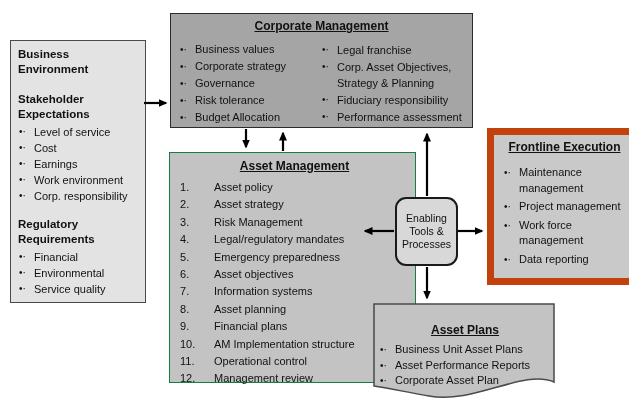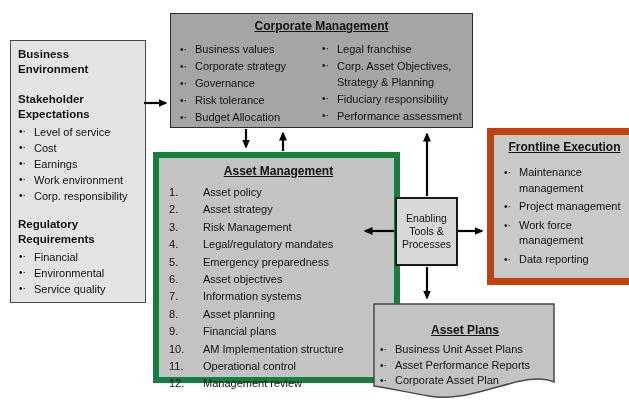--- a/index.html
+++ b/index.html
@@ -38,30 +38,30 @@
   
   .box-cm {
     left:170px; top:13px; width:303px; height:115px;
     background:var(--cm-fill); border:1px solid #2b2b2b;
     padding:5px 8px 16px 8px;
   }
   .box-title {
     font-weight:bold; font-size:12px; text-align:center;
     text-decoration:underline; line-height:15px; margin:0 0 5px 0;
   }
-  .cm-cols { display:flex; }
+  .cm-cols { display:flex;align-items:center; }
   .cm-col1 { width:142px; flex:0 0 auto; }
   .cm-col2 { flex:1 1 auto; }
   .box-cm ul.blist li { line-height:17px; }
   .cm-col2 ul.blist li { line-height:16px; margin-bottom:1px; }
 
   
   .box-am {
-    left:153px; top:152px; width:247px; height:231px;
-    background:var(--am-fill); border:6px solid #15803d;
+    left:169px; top:152px; width:247px; height:231px;
+    background:var(--am-fill); border:1px solid #15803d;
     padding:6px 6px 0 10px;
   }
   ol.nlist { list-style:none; margin:2px 0 0 0; padding:0; counter-reset:n; }
   ol.nlist li {
     position:relative; padding-left:34px;
     font-size:11px; line-height:17.4px;
   }
   ol.nlist li::before {
     counter-increment:n; content:counter(n) ".";
     position:absolute; left:0; top:0;
@@ -73,21 +73,21 @@
     background:var(--fe-fill); border:7px solid #c2410c;
     padding:5px 4px 14px 9px;
   }
   .box-fe .box-title { text-align:center; margin-bottom:10px; }
   .box-fe ul.blist li { line-height:15.5px; margin-bottom:3px; }
 
   
   .box-en {
     left:395px; top:197px; width:63px; height:69px;
     background:var(--en-fill); border:2px solid #1a1a1a;
-    border-radius:0;
+    border-radius:11px;
     display:flex; align-items:center; justify-content:center;
     text-align:center; font-size:10.5px; line-height:13px;
     padding:2px;
   }
 
   
   .box-ap { left:373px; top:303px; width:182px; height:96px; }
   .ap-shape { position:absolute; left:0; top:0; }
   .ap-content { position:absolute; left:0; top:0; width:100%; padding:20px 4px 0 6px; }
   .ap-content .box-title { margin-bottom:4px; }

